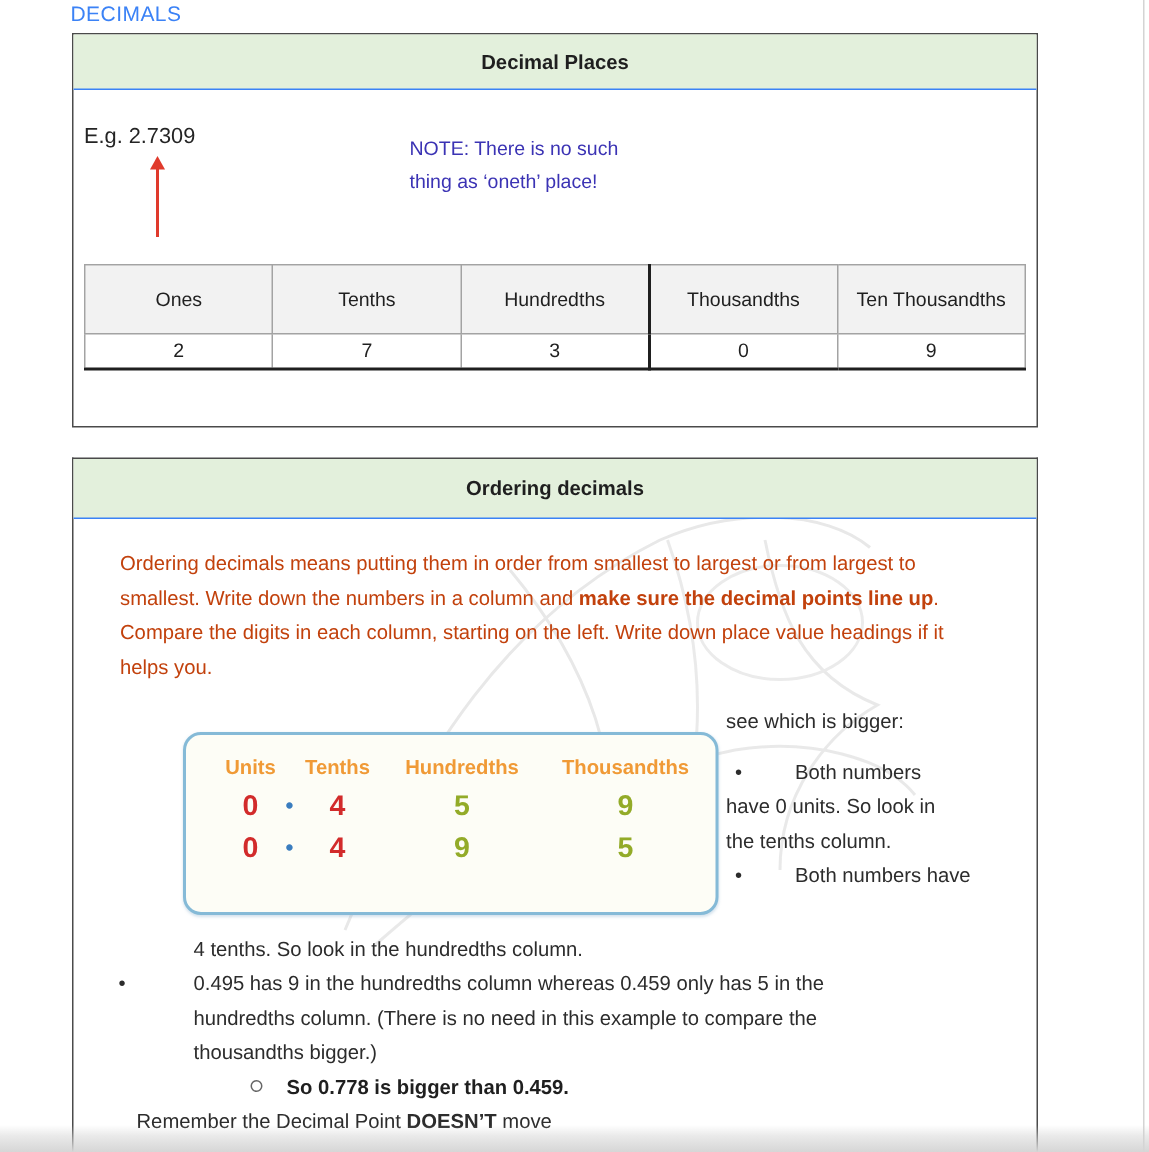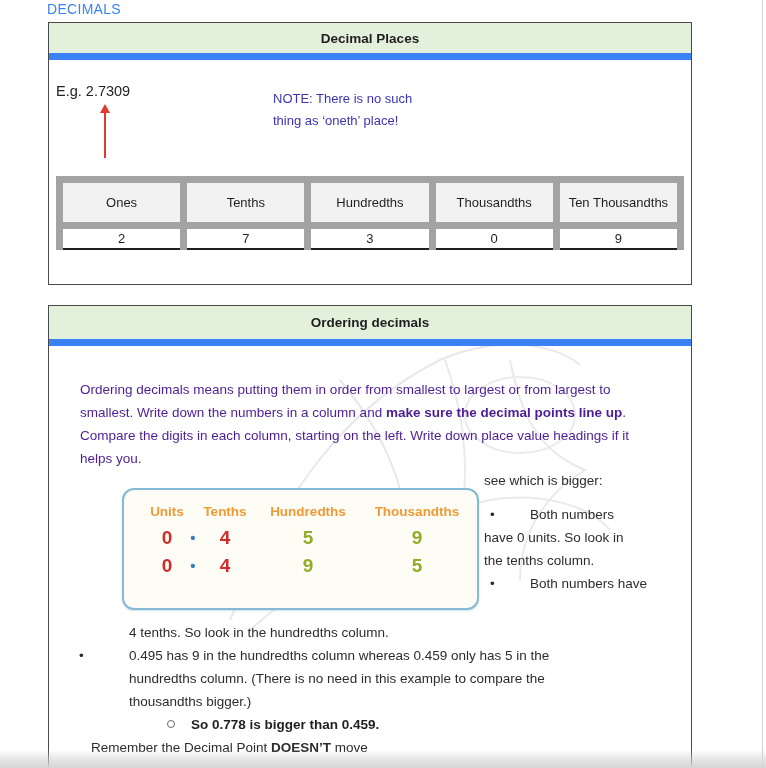--- a/index.html
+++ b/index.html
@@ -13,21 +13,21 @@
 
   .doc-title {
     left: 47px; top: 1px; font-size: 14px; font-weight: normal; color: #3b82f6;
     letter-spacing: 0.3px; z-index: 2;
   }
 
   .box {
     border: 1px solid #4a4a4a; background: transparent; z-index: 2;
   }
   .box-header {
-    width: 100%; background: #e3f0dc; border-bottom: 7px solid #3b82f6;
+    width: 100%; background: #e3f0dc; border-bottom: 1px solid #3b82f6;
     display: flex; align-items: center; justify-content: center;
     font-size: 13.5px; font-weight: bold; color: #1f1f1f;
   }
 
   
   #box1 { left: 48px; top: 22px; width: 644px; height: 263px; }
   #box1 .box-header { height: 37px; }
   .example-label { left: 7px; top: 60px; font-size: 14.5px; color: #242424; }
   .arrow-line { left: 55px; top: 89px; width: 2px; height: 46px; background: #e03a2c; }
   .arrow-head {
@@ -36,33 +36,33 @@
     border-bottom: 9px solid #e03a2c;
   }
   .arrow-caption { left: 15px; top: 114px; font-size: 13px; line-height: 22px; color: #c43b38; }
   .note-text { left: 224px; top: 65px; font-size: 13px; line-height: 22px; color: #3b33b4; }
 
   .pv-table {
     left: 7px; top: 153px; width: 628px; border-collapse: collapse;
     font-size: 13px; color: #1f1f1f; table-layout: fixed;
   }
   .pv-table th, .pv-table td {
-    border: 7px solid #a3a3a3; text-align: center; font-weight: normal;
+    border: 1px solid #a3a3a3; text-align: center; font-weight: normal;
   }
   .pv-table th { background: #f2f2f2; height: 46px; line-height: 18px; }
   .pv-table td { height: 23px; background: #ffffff; }
   .pv-table .thick-right { border-right: 2px solid #1f1f1f; }
   .pv-table tr.vals td { border-bottom: 2px solid #1f1f1f; }
 
   
   #box2 { left: 48px; top: 305px; width: 644px; height: 463px; border-bottom: none; }
   #box2 .box-header { height: 40px; }
 
   .intro-para {
-    left: 31px; top: 72px; width: 560px; font-size: 13.5px; line-height: 23px; color: #4c1d95;
+    left: 31px; top: 58px; width: 560px; font-size: 13.5px; line-height: 23px; color: #c2410c;
   }
   .bold { font-weight: bold; }
 
   .blue-box {
     left: 73px; top: 182px; width: 357px; height: 122px;
     border: 2.5px solid #85bad7; border-radius: 12px; background: #fdfdf6;
     box-shadow: 0 1px 2px rgba(130,170,200,0.35);
   }
   .pv-col { position: absolute; top: 10px; text-align: center; }
   .pv-col .pv-head { font-size: 13.5px; font-weight: bold; color: #f09a36; height: 24px; line-height: 24px; white-space: nowrap; }

